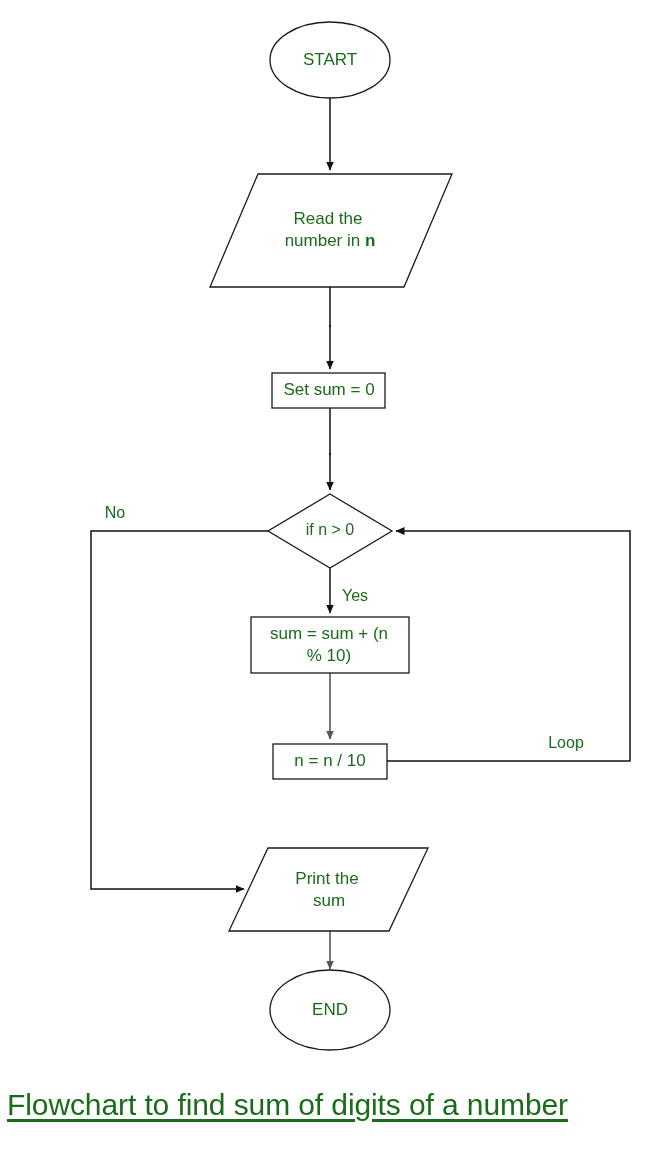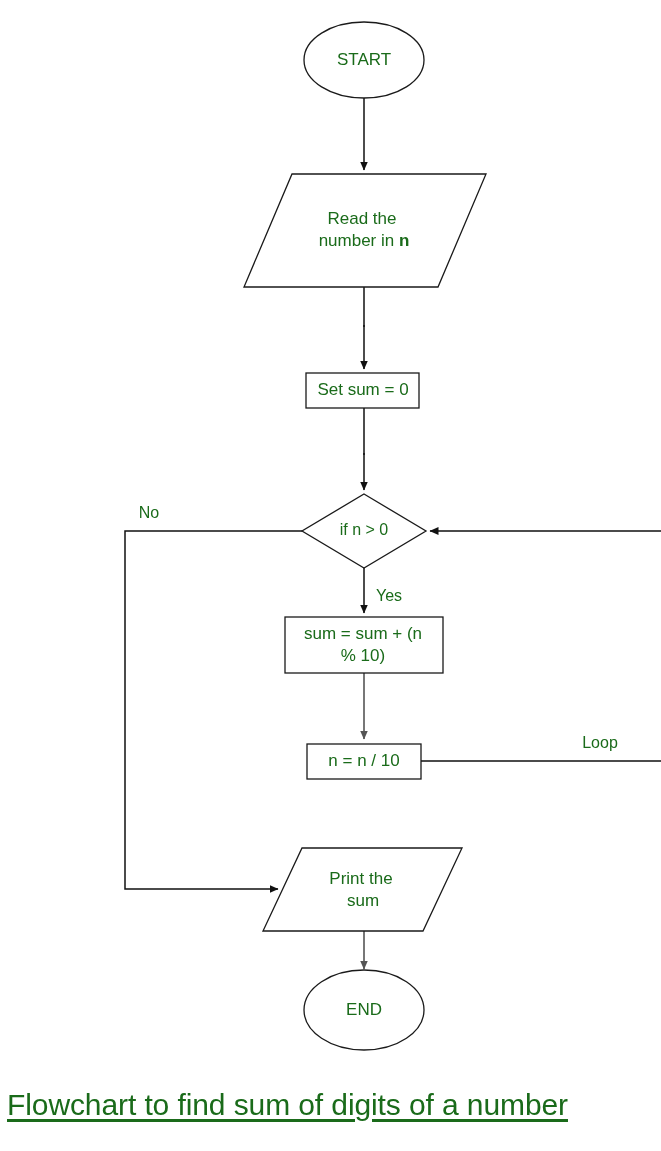--- a/index.html
+++ b/index.html
@@ -13,21 +13,20 @@
     position: relative;
     font-family: "Liberation Sans", sans-serif;
     overflow: hidden;
   }
   #flow-root {
     position: absolute;
     left: 0;
     top: 0;
     width: 588px;
     height: 1151px;
-    padding-left: 34px;
   }
   svg#flowchart {
     display: block;
     width: 661px;
     height: 1151px;
   }
   .node-shape {
     fill: #ffffff;
     stroke: #1a1a1a;
     stroke-width: 1.3;

